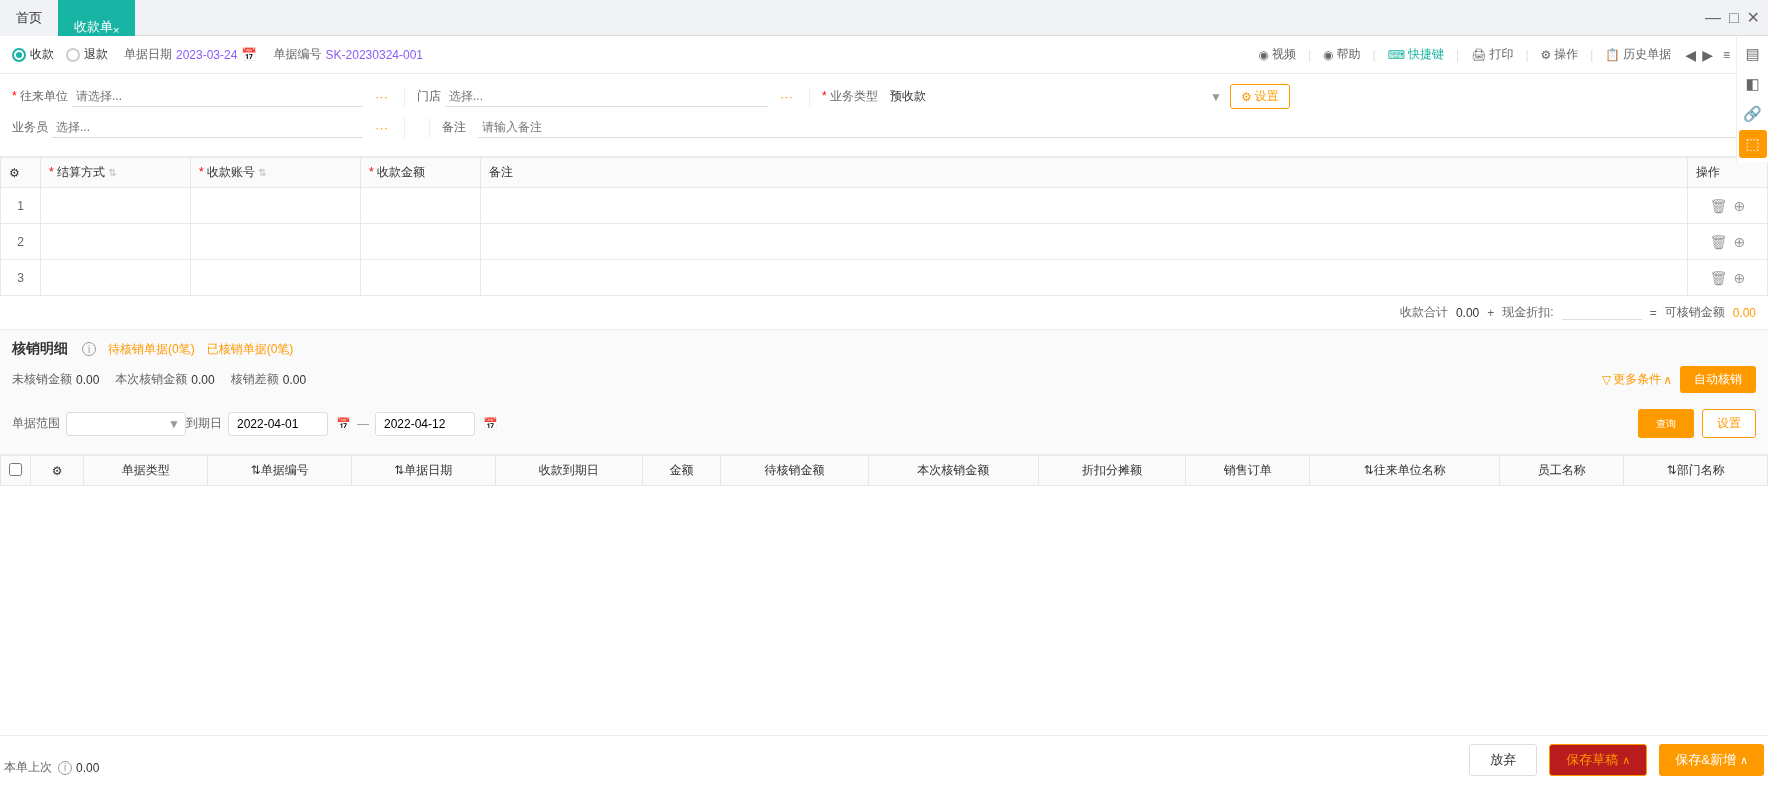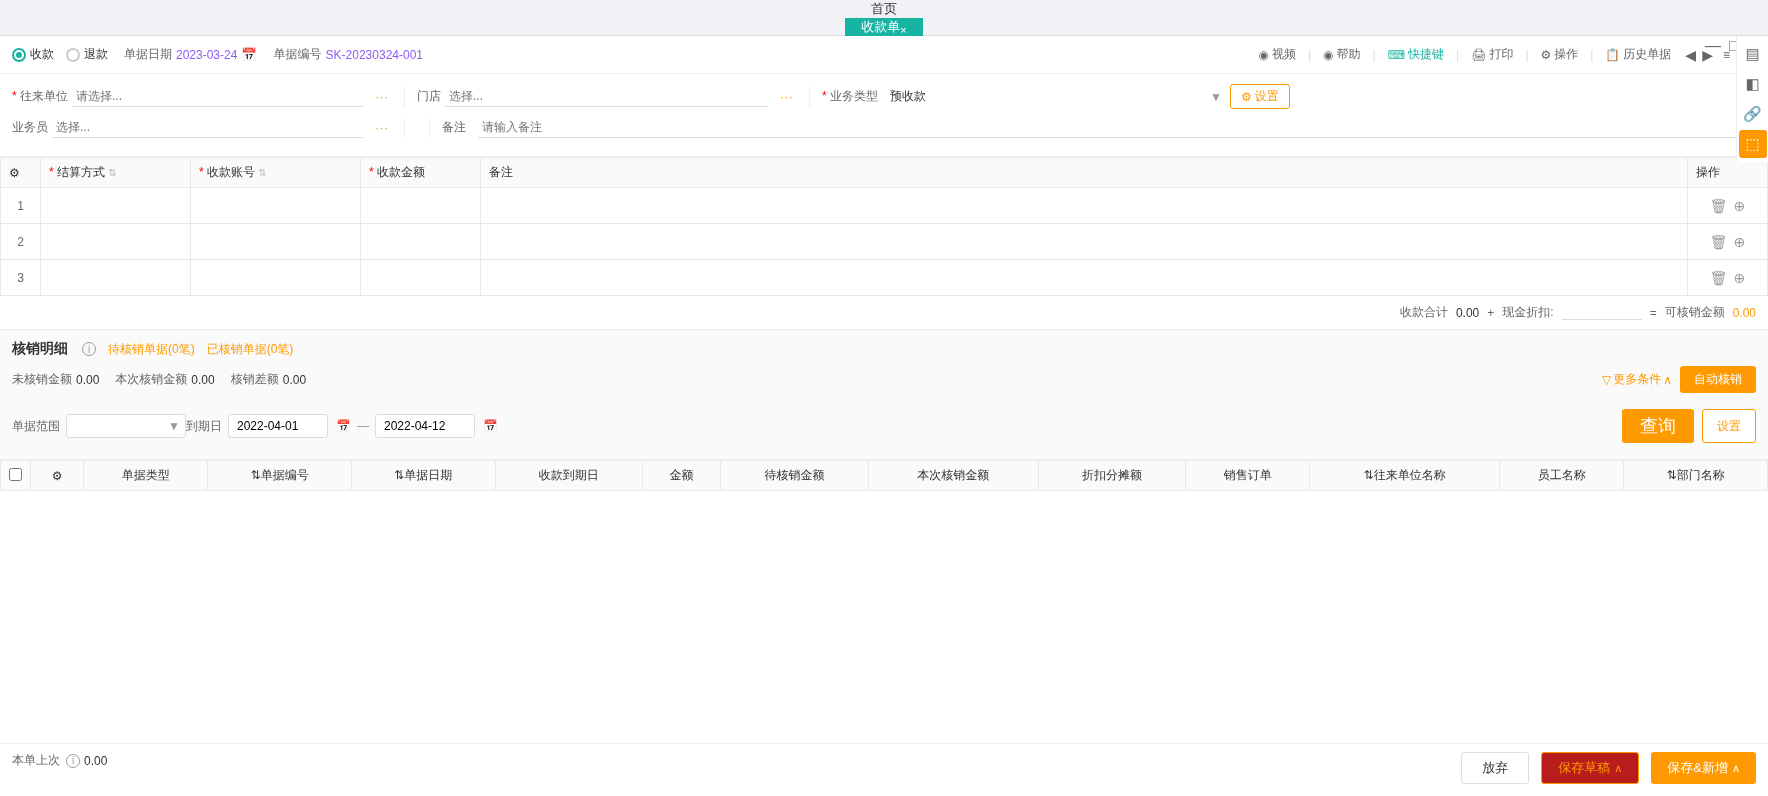--- a/index.html
+++ b/index.html
@@ -1,20 +1,20 @@
 <!DOCTYPE html>
 <html><head>
   <meta charset="utf-8">
   <style>
     * { box-sizing: border-box; margin: 0; padding: 0; }
     body { font-family: 'Microsoft YaHei', Arial, sans-serif; font-size: 12px; background: #f0f2f5; color: #333; overflow: hidden; }
 
     
     .tab-bar {
-      display: flex; align-items: center; background: #f0f2f5; height: 36px; border-bottom: 1px solid #ddd; flex-direction: column;
+      display: flex; align-items: center; background: #f0f2f5; height: 36px; border-bottom: 1px solid #ddd;
     }
     .tab-home {
       padding: 0 16px; height: 36px; display: flex; align-items: center; background: #f0f2f5; color: #333; cursor: pointer; font-size: 13px;
     }
     .tab-active {
       padding: 0 16px; height: 36px; display: flex; align-items: flex-end; background: #17b3a3; color: #fff; cursor: pointer; font-size: 13px; 
     }
     .tab-close { font-size: 11px; cursor: pointer; }
     .tab-bar-right { margin-left: auto; display: flex; align-items: center; gap: 8px; padding-right: 8px; }
     .tab-bar-right span { cursor: pointer; font-size: 16px; color: #666; }
@@ -105,37 +105,37 @@
     .filter-label { color: #666; }
     .filter-select {
       border: 1px solid #ddd; border-radius: 3px; padding: 4px 24px 4px 8px; outline: none; font-size: 12px; appearance: none; background: #fff; min-width: 120px; cursor: pointer;
     }
     .filter-select-wrap { position: relative; display: flex; align-items: center; }
     .filter-select-arrow { position: absolute; right: 6px; color: #999; pointer-events: none; }
     .filter-date { border: 1px solid #ddd; border-radius: 3px; padding: 4px 8px; outline: none; font-size: 12px; width: 100px; }
     .filter-dash { color: #999; }
     .filter-cal { color: #f90; cursor: pointer; margin-left: 2px; }
     .query-btn {
-      background: #f90; color: #fff; border: none; padding: 5px 18px; border-radius: 3px; cursor: pointer; font-size: 18px; margin-left: auto;
+      background: #f90; color: #fff; border: none; padding: 5px 18px; border-radius: 3px; cursor: pointer; font-size: 10px; margin-left: auto;
     }
     .settings-btn2 {
       background: #fff; color: #f90; border: 1px solid #f90; padding: 5px 14px; border-radius: 3px; cursor: pointer; font-size: 12px;
     }
 
     
     .result-table-wrap { overflow-x: auto; flex-shrink: 0; }
     .result-table { width: 100%; border-collapse: collapse; min-width: 900px; }
     .result-table th {
       background: #fafafa; border: 1px solid #e8e8e8; padding: 6px 8px; font-weight: normal; color: #333; white-space: nowrap; font-size: 12px;
     }
     .checkbox-th { width: 30px; text-align: center; }
 
     
     .bottom-bar {
-      display: flex; align-items: flex-start; padding: 8px 12px; border-top: 1px solid #eee; background: #fff; position: sticky; bottom: 4px; flex-shrink: 0; margin-top: auto;
+      display: flex; align-items: flex-end; padding: 8px 4px; border-top: 1px solid #eee; background: #fff; position: sticky; bottom: 12px; flex-shrink: 0; margin-top: auto;
     }
     .bottom-info { display: flex; align-items: center; gap: 4px; color: #666; }
     .bottom-info-value { color: #333; font-weight: 500; }
     .bottom-actions { margin-left: auto; display: flex; gap: 12px; }
     .btn-abandon { background: #fff; border: 1px solid #ddd; color: #333; padding: 6px 20px; border-radius: 3px; cursor: pointer; font-size: 13px; }
     .btn-save-draft {
       background: #b91c1c; border: 1px solid #f90; color: #f90; padding: 6px 16px; border-radius: 3px; cursor: pointer; font-size: 13px; display: flex; align-items: center; gap: 4px;
     }
     .btn-save-new {
       background: #f90; border: none; color: #fff; padding: 6px 16px; border-radius: 3px; cursor: pointer; font-size: 13px; display: flex; align-items: center; gap: 4px;

